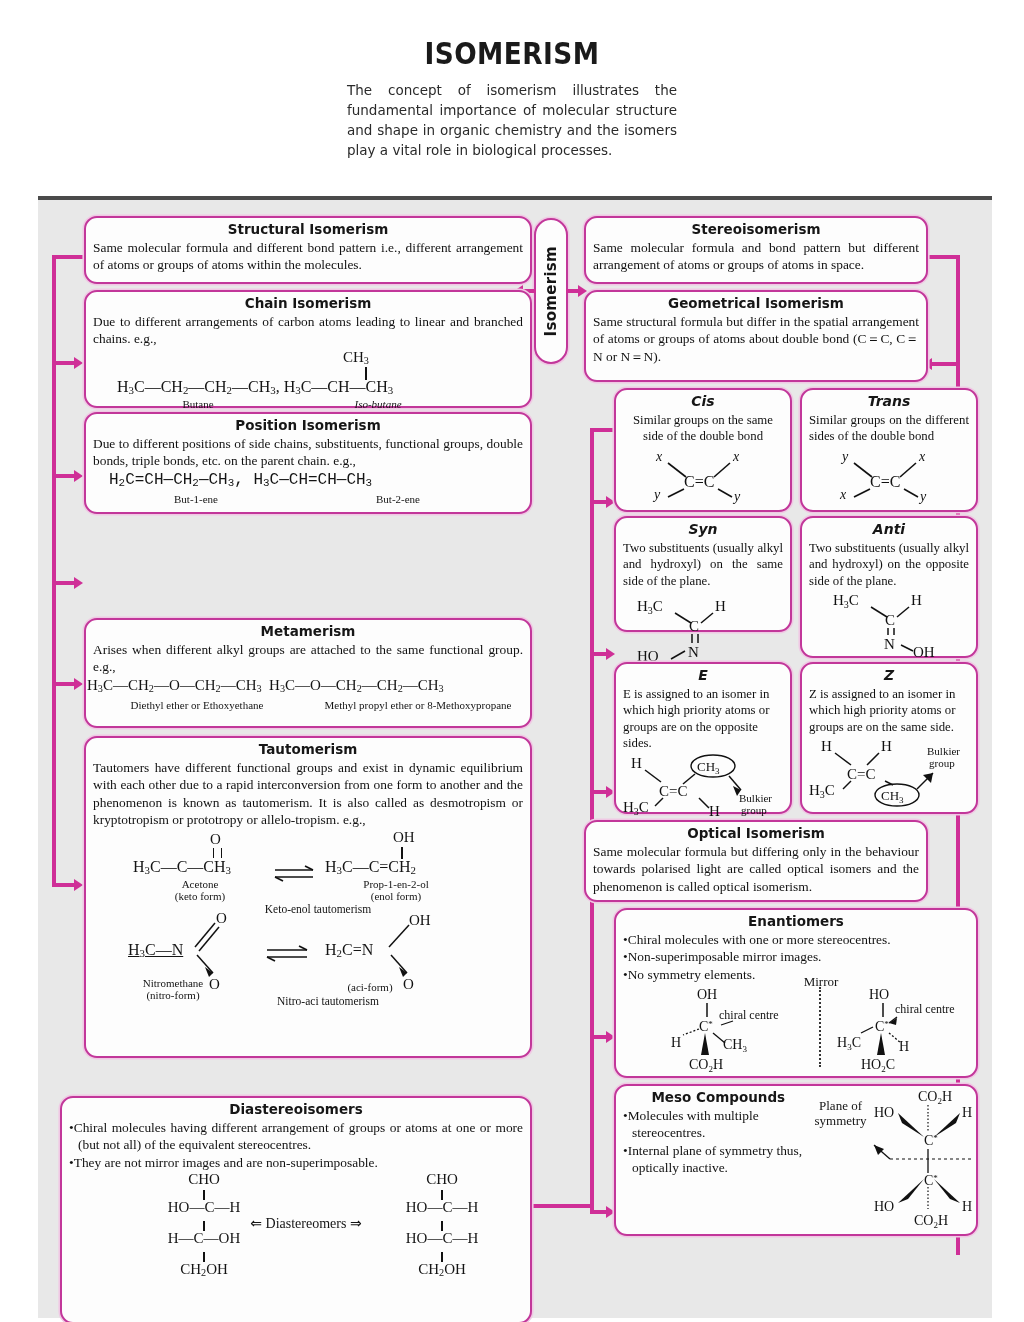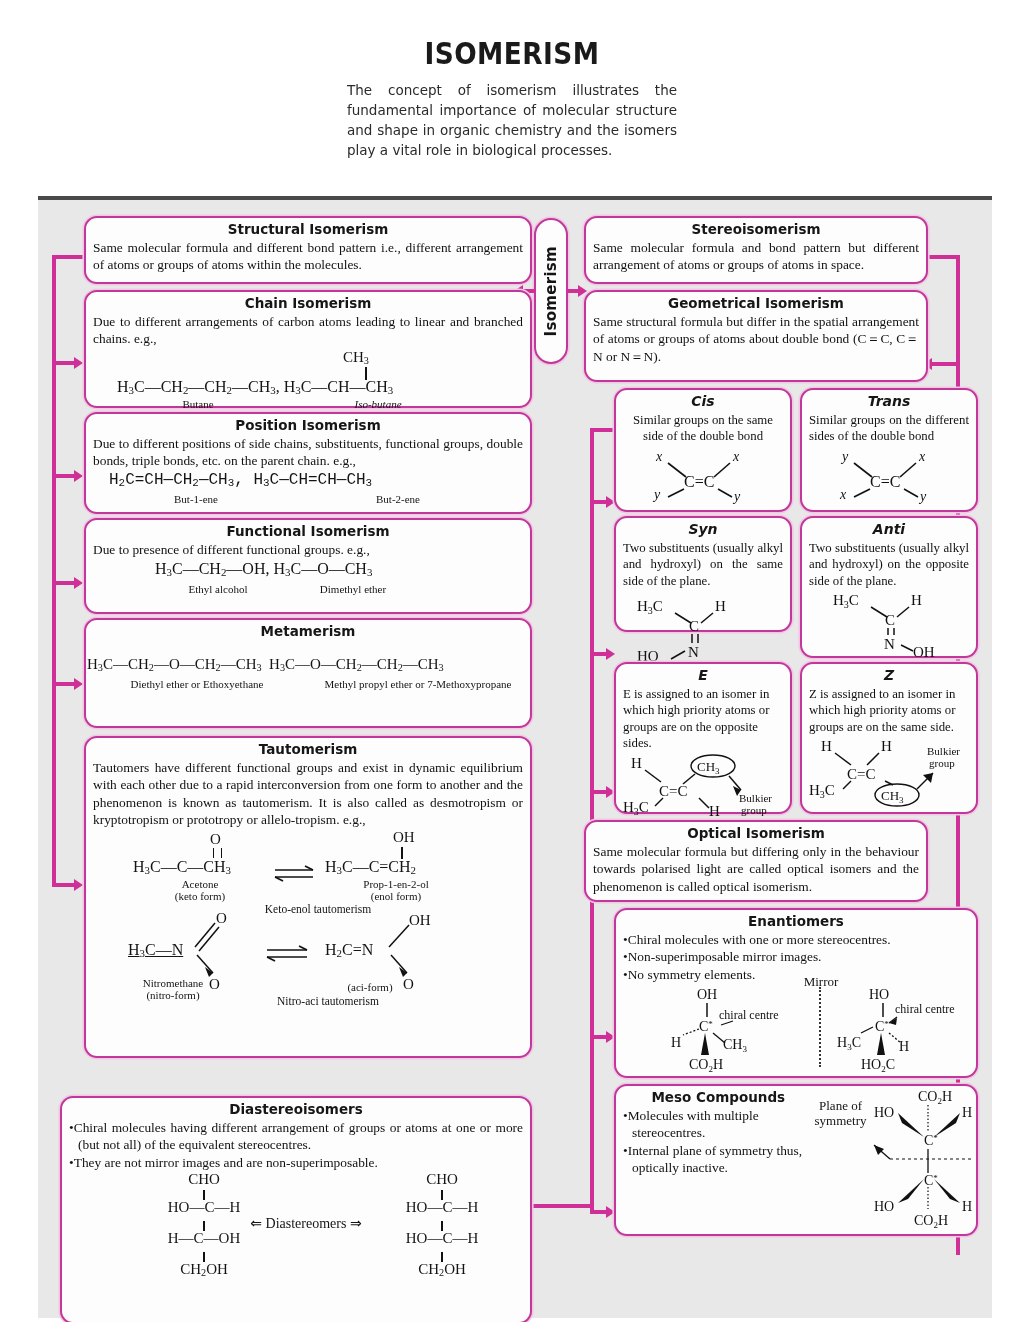--- a/index.html
+++ b/index.html
@@ -207,36 +207,28 @@
   <div class="box" style="left:46px; top:212px; width:448px; height:102px;">
     <div class="bt">Position Isomerism</div>
     <div class="bd">Due to different positions of side chains, substituents, functional groups, double bonds, triple bonds, etc. on the parent chain. e.g.,</div>
     <div style="position:relative; height:38px; margin-top:1px;">
       <div class="chem" style="position:absolute; left:16px; top:0;font-family:Liberation Mono, monospace;">H<sub>2</sub>C=CH—CH<sub>2</sub>—CH<sub>3</sub>,&nbsp;H<sub>3</sub>C—CH=CH—CH<sub>3</sub></div>
       <div class="cap" style="position:absolute; left:48px; top:22px; width:110px;">But-1-ene</div>
       <div class="cap" style="position:absolute; left:250px; top:22px; width:110px;">But-2-ene</div>
     </div>
   </div>
 
-  <div class="box" style="left:46px; top:318px; width:448px; height:96px;">
-    <div class="bt">Functional Isomerism</div>
-    <div class="bd">Due to presence of different functional groups. e.g.,</div>
-    <div style="position:relative; height:42px; margin-top:2px;">
-      <div class="chem" style="position:absolute; left:62px; top:0;">H<sub>3</sub>C—CH<sub>2</sub>—OH,&nbsp;H<sub>3</sub>C—O—CH<sub>3</sub></div>
-      <div class="cap" style="position:absolute; left:70px; top:23px; width:110px;">Ethyl alcohol</div>
-      <div class="cap" style="position:absolute; left:200px; top:23px; width:120px;">Dimethyl ether</div>
-    </div>
-  </div>
 
   <div class="box" style="left:46px; top:418px; width:448px; height:110px;">
     <div class="bt">Metamerism</div>
-    <div style="position:relative; height:42px; margin-top:16px;">
+    <div class="bd">Arises when different alkyl groups are attached to the same functional group. e.g.,</div>
+    <div style="position:relative; height:42px; margin-top:1px;">
       <div class="chem" style="position:absolute; left:-6px; top:0; font-size:15px;">H<sub>3</sub>C—CH<sub>2</sub>—O—CH<sub>2</sub>—CH<sub>3</sub>&nbsp;&nbsp;H<sub>3</sub>C—O—CH<sub>2</sub>—CH<sub>2</sub>—CH<sub>3</sub></div>
       <div class="cap" style="position:absolute; left:4px; top:22px; width:200px;">Diethyl ether or Ethoxyethane</div>
-      <div class="cap" style="position:absolute; left:205px; top:22px; width:240px;">Methyl propyl ether or 7-Methoxypropane</div>
+      <div class="cap" style="position:absolute; left:205px; top:22px; width:240px;">Methyl propyl ether or 8-Methoxypropane</div>
     </div>
   </div>
 
   <div class="box" style="left:46px; top:536px; width:448px; height:322px;">
     <div class="bt">Tautomerism</div>
     <div class="bd">Tautomers have different functional groups and exist in dynamic equilibrium with each other due to a rapid interconversion from one form to another and the phenomenon is known as tautomerism. It is also called as desmotropism or kryptotropism or prototropy or allelo-tropism. e.g.,</div>
 
     <div style="position:relative; height:84px; margin-top:4px;">
       <div class="chem" style="position:absolute; left:117px; top:-2px; font-size:15px;">O</div>
       <div style="position:absolute; left:120px; top:15px; width:9px; height:10px;

